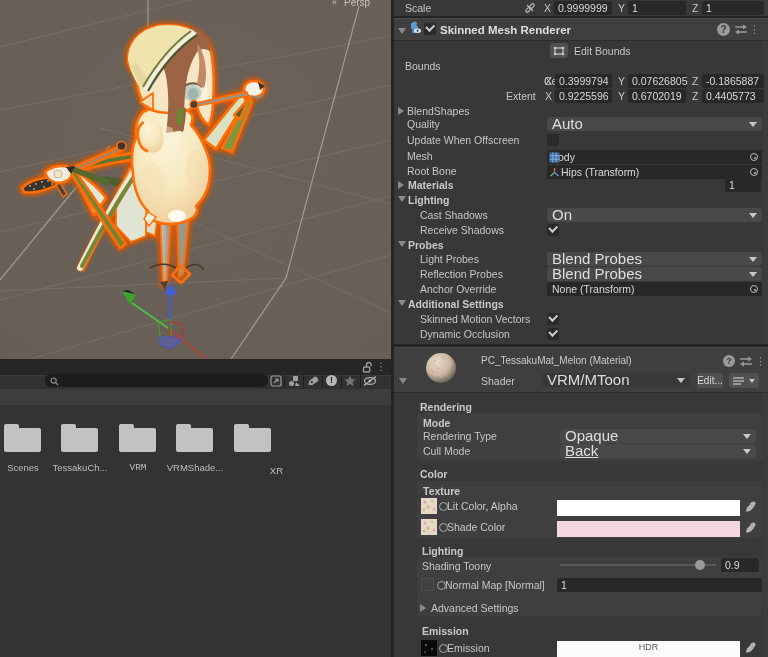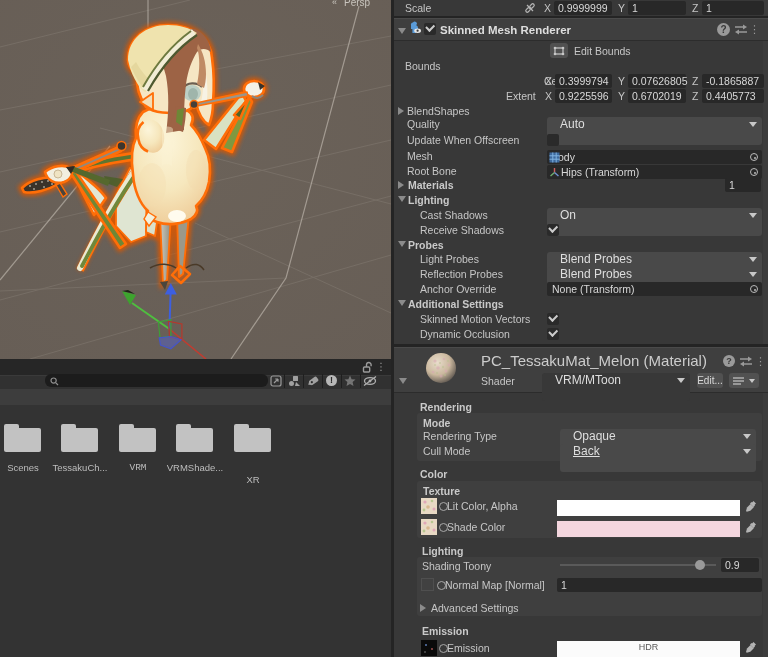--- a/index.html
+++ b/index.html
@@ -5,22 +5,22 @@
   html,body{margin:0;padding:0;background:#383838;width:768px;height:657px;overflow:hidden;
     font-family:"Liberation Sans", sans-serif;}
   #root{position:absolute;top:0;left:0;width:768px;height:657px;}
   .abs{position:absolute;}
   
   #insp{position:absolute;left:394px;top:0;width:374px;height:657px;background:#383838;font-size:10.5px;color:#c6c6c6;}
   .lbl{position:absolute;white-space:nowrap;color:#c6c6c6;font-size:10.5px;line-height:14px;}
   .bold{font-weight:bold;color:#c9c9c9;}
   .fld{position:absolute;background:#282828;border-radius:2px;height:14px;color:#d8d8d8;
        font-size:10.5px;line-height:14px;padding-left:4px;box-sizing:border-box;}
-  .dd{position:absolute;background:#494949;border-radius:3px;height:28px;color:#dedede;
-      font-size:12px;line-height:14px;padding-left:13px;box-sizing:border-box;}
+  .dd{position:absolute;background:#494949;border-radius:3px;height:14px;color:#dedede;
+      font-size:15px;line-height:14px;padding-left:5px;box-sizing:border-box;}
   .dd:after{content:"";position:absolute;right:5px;top:5px;width:0;height:0;
       border-left:4px solid transparent;border-right:4px solid transparent;border-top:5px solid #c8c8c8;}
   .cb{position:absolute;width:12px;height:12px;background:#2a2a2a;border-radius:2px;}
   .cb.on:after{content:"";position:absolute;left:2px;top:1px;width:6px;height:3.5px;
       border-left:2px solid #ccc;border-bottom:2px solid #ccc;transform:rotate(-45deg);}
   .fold{position:absolute;width:0;height:0;}
   .fold.r{border-top:4px solid transparent;border-bottom:4px solid transparent;border-left:6px solid #8b8b8b;}
   .fold.d{border-left:4.5px solid transparent;border-right:4.5px solid transparent;border-top:6px solid #8b8b8b;}
   .obj{position:absolute;background:#282828;border-radius:2px;height:14px;color:#d8d8d8;
       font-size:10.5px;line-height:14px;box-sizing:border-box;}
@@ -272,21 +272,21 @@
 
     <div class="folder" style="left:4px;top:69px;"></div>
     <div class="folder" style="left:61px;top:69px;"></div>
     <div class="folder" style="left:119px;top:69px;"></div>
     <div class="folder" style="left:176px;top:69px;"></div>
     <div class="folder" style="left:234px;top:69px;"></div>
     <div class="flabel" style="left:-7px;top:103px;">Scenes</div>
     <div class="flabel" style="left:50px;top:103px;">TessakuCh...</div>
     <div class="flabel" style="left:108px;top:103px;font-family:Liberation Mono, monospace;">VRM</div>
     <div class="flabel" style="left:165px;top:103px;">VRMShade...</div>
-    <div class="flabel" style="left:223px;top:115px;">XR</div>
+    <div class="flabel" style="left:223px;top:106px;text-align:right;">XR</div>
   </div>
 
   <div class="abs" style="left:391px;top:0;width:3px;height:657px;background:#242424;"></div>
   <div id="insp">
     <div class="abs" style="left:369px;top:0;width:5px;height:657px;background:#3c3c3c;"></div>
     <div class="lbl" style="left:11px;top:1px;">Scale</div>
     <svg class="abs" style="left:130px;top:2px;" width="12" height="12" viewBox="0 0 12 12">
 <g stroke="#b4b4b4" stroke-width="1.2" fill="none">
 <rect x="1.5" y="6.5" width="5" height="3" rx="1.5" transform="rotate(-45 4 8)"></rect>
 <rect x="5.5" y="2.5" width="5" height="3" rx="1.5" transform="rotate(-45 8 4)"></rect>
@@ -412,21 +412,21 @@
         </g>
 <g opacity="0.5" fill="#b8c08e">
           <circle cx="15" cy="11" r="1.1"></circle>
           <circle cx="23" cy="9" r="1"></circle>
           <circle cx="10" cy="13" r="1"></circle>
           <circle cx="18" cy="15" r="1.2"></circle>
           <circle cx="12" cy="21" r="1.1"></circle>
           <circle cx="20" cy="23" r="1"></circle>
         </g>
 </svg>
-    <div class="lbl" style="left:87px;top:354px;font-size:15px;color:#cccccc;">PC_TessakuMat_Melon (Material)</div>
+    <div class="lbl" style="left:87px;top:354px;font-size:10px;color:#cccccc;">PC_TessakuMat_Melon (Material)</div>
     <div class="abs" style="left:329px;top:355px;width:12px;height:12px;background:#9a9a9a;border-radius:50%;color:#383838;font-weight:bold;font-size:9px;text-align:center;line-height:12px;">?</div>
     <svg class="abs" style="left:345px;top:355px;" width="14" height="13" viewBox="0 0 14 13">
 <g stroke="#9a9a9a" stroke-width="1.5">
           <line x1="1" y1="4" x2="9" y2="4"></line>
           <line x1="5" y1="9" x2="13" y2="9"></line>
         </g>
 <path d="M9,1.5 L13,4 L9,6.5 Z" fill="#9a9a9a"></path>
         <path d="M5,6.5 L1,9 L5,11.5 Z" fill="#9a9a9a"></path>
 </svg>
     <div class="abs" style="left:361px;top:353px;width:10px;height:16px;color:#9a9a9a;font-size:11px;line-height:16px;text-align:center;">⋮</div>

